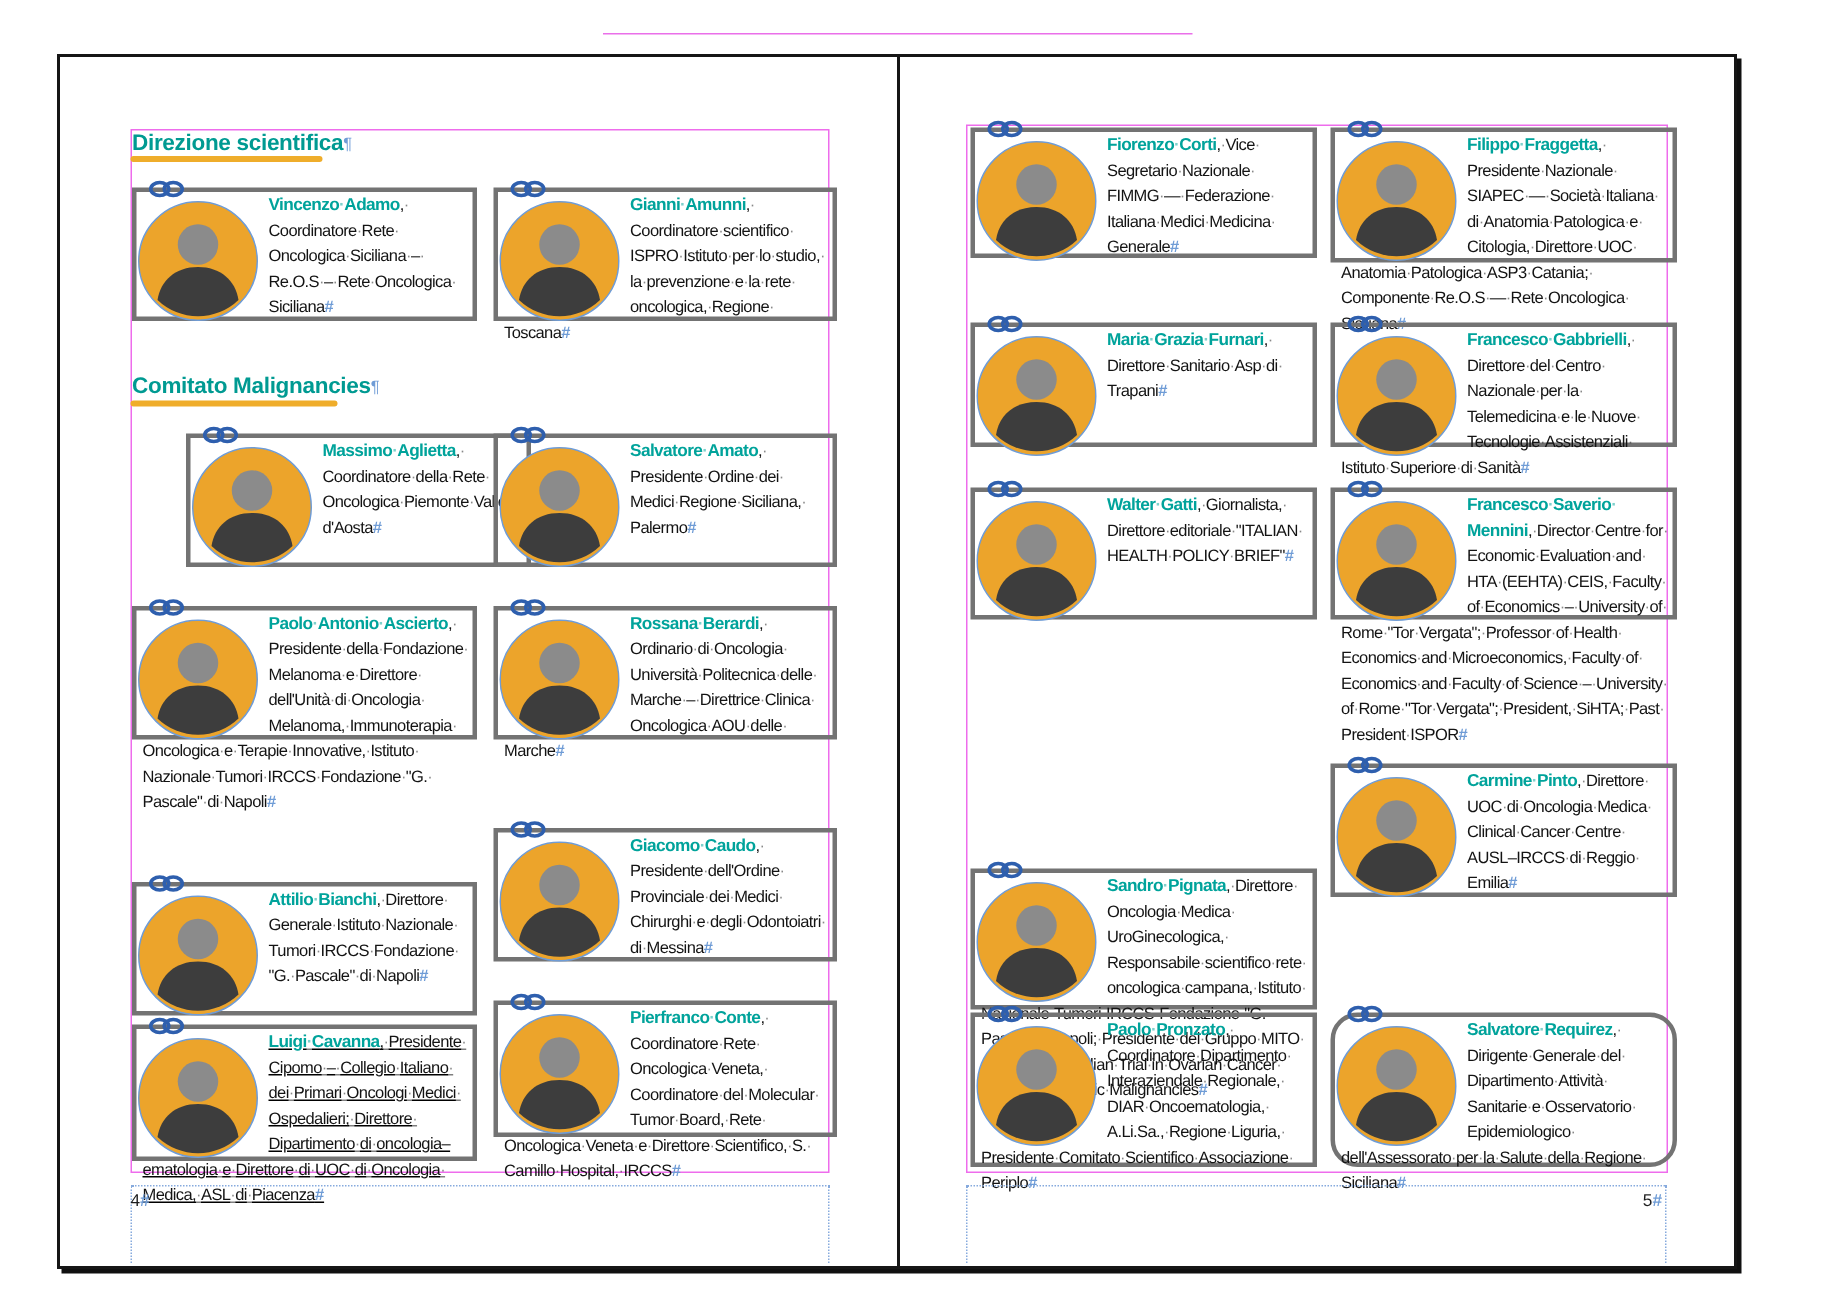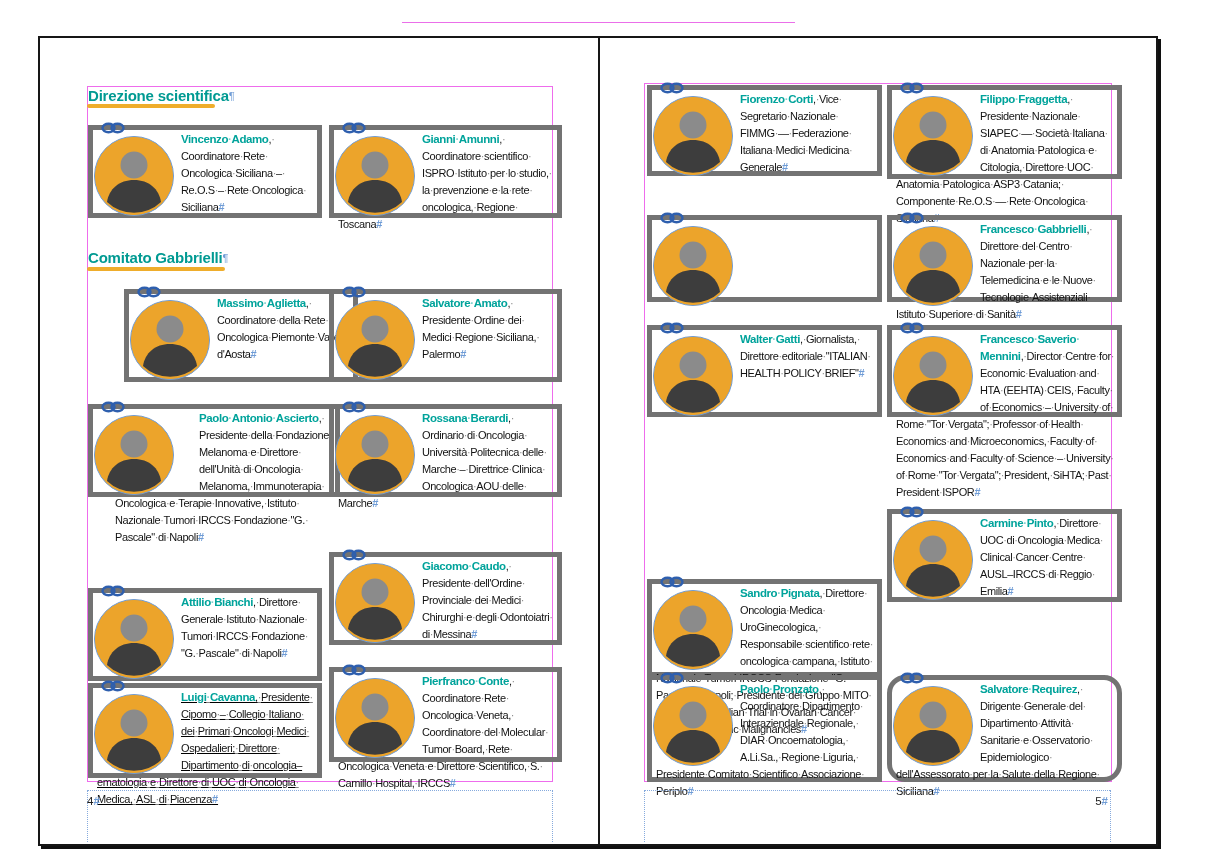--- a/index.html
+++ b/index.html
@@ -20,21 +20,21 @@
   .mframe{position:absolute;border:1px solid #ee6cec;pointer-events:auto;}
   .mframe-left{left:47px;top:48px;width:464px;height:694px;}
   .mframe-right{left:44px;top:45px;width:466px;height:697px;}
 
   
   .hdg{position:absolute;font-weight:bold;font-size:15px;line-height:16px;color:#009a92;letter-spacing:-.2px;white-space:nowrap;}
   .pmark{color:#6f9cd6;font-weight:normal;font-size:11px;vertical-align:1px;}
   .hbar{position:absolute;height:4px;background:#efad2b;border-radius:2px;}
 
   
-  .card{position:absolute;border:5px solid #737373;background:transparent;}
+  .card{position:absolute;border:3px solid #737373;background:transparent;}
   .chain{position:absolute;left:8px;top:-8px;width:24px;height:13px;line-height:0;}
   .photo{position:absolute;left:1px;top:6px;width:78px;height:78px;border-radius:50%;
          border:1px solid #6f9cd6;overflow:hidden;background:#eca42b;line-height:0;}
   .ctext{position:relative;margin:1px 2px 0 4px;font-size:11px;line-height:17px;
          letter-spacing:-.4px;color:#131313;}
   .ctext::before{content:"";float:left;width:84px;height:76px;}
   .nm{color:#00a39b;font-weight:bold;font-size:11.5px;}
   .eos{color:#6f9cd6;font-weight:bold;letter-spacing:0;}
   .sp{opacity:.5;}
 
@@ -87,21 +87,21 @@
       <div class="card" style="left:289px;top:87px;width:223px;height:83px;">
         <span class="chain"><svg viewBox="0 0 24 12" width="24" height="12">
               <use href="#sym-chain"></use>
             </svg></span>
         <div class="photo"><svg viewBox="0 0 78 78" width="78" height="78">
               <use href="#sym-person"></use>
             </svg></div>
         <div class="ctext"><span class="nm">Gianni<span class="sp">·</span><wbr>Amunni</span><span class="ds">,<span class="sp">·</span><wbr>Coordinatore<span class="sp">·</span><wbr>scientifico<span class="sp">·</span><wbr>ISPRO<span class="sp">·</span><wbr>Istituto<span class="sp">·</span><wbr>per<span class="sp">·</span><wbr>lo<span class="sp">·</span><wbr>studio,<span class="sp">·</span><wbr>la<span class="sp">·</span><wbr>prevenzione<span class="sp">·</span><wbr>e<span class="sp">·</span><wbr>la<span class="sp">·</span><wbr>rete<span class="sp">·</span><wbr>oncologica,<span class="sp">·</span><wbr>Regione<span class="sp">·</span><wbr>Toscana</span><span class="eos">#</span></div>
       </div>
 
-      <div class="hdg" style="left:48px;top:212px;"><span>Comitato Gabbrielli</span><span class="pmark">¶</span></div>
+      <div class="hdg" style="left:48px;top:212px;"><span>Comitato Malignancies</span><span class="pmark">¶</span></div>
       <div class="hbar" style="left:47px;top:229px;width:138px;"></div>
 
       <div class="card" style="left:48px;top:251px;width:224px;height:83px;margin-left:36px;">
         <span class="chain"><svg viewBox="0 0 24 12" width="24" height="12">
               <use href="#sym-chain"></use>
             </svg></span>
         <div class="photo"><svg viewBox="0 0 78 78" width="78" height="78">
               <use href="#sym-person"></use>
             </svg></div>
         <div class="ctext"><span class="nm">Massimo<span class="sp">·</span><wbr>Aglietta</span><span class="ds">,<span class="sp">·</span><wbr>Coordinatore<span class="sp">·</span><wbr>della<span class="sp">·</span><wbr>Rete<span class="sp">·</span><wbr>Oncologica<span class="sp">·</span><wbr>Piemonte<span class="sp">·</span><wbr>Valle<span class="sp">·</span><wbr>d'Aosta</span><span class="eos">#</span></div>
@@ -110,21 +110,21 @@
       <div class="card" style="left:289px;top:251px;width:223px;height:83px;">
         <span class="chain"><svg viewBox="0 0 24 12" width="24" height="12">
               <use href="#sym-chain"></use>
             </svg></span>
         <div class="photo"><svg viewBox="0 0 78 78" width="78" height="78">
               <use href="#sym-person"></use>
             </svg></div>
         <div class="ctext"><span class="nm">Salvatore<span class="sp">·</span><wbr>Amato</span><span class="ds">,<span class="sp">·</span><wbr>Presidente<span class="sp">·</span><wbr>Ordine<span class="sp">·</span><wbr>dei<span class="sp">·</span><wbr>Medici<span class="sp">·</span><wbr>Regione<span class="sp">·</span><wbr>Siciliana,<span class="sp">·</span><wbr>Palermo</span><span class="eos">#</span></div>
       </div>
 
-      <div class="card" style="left:48px;top:366px;width:224px;height:83px;padding-left:18px;">
+      <div class="card" style="left:48px;top:366px;width:224px;height:83px;">
         <span class="chain"><svg viewBox="0 0 24 12" width="24" height="12">
               <use href="#sym-chain"></use>
             </svg></span>
         <div class="photo"><svg viewBox="0 0 78 78" width="78" height="78">
               <use href="#sym-person"></use>
             </svg></div>
         <div class="ctext"><span class="nm">Paolo<span class="sp">·</span><wbr>Antonio<span class="sp">·</span><wbr>Ascierto</span><span class="ds">,<span class="sp">·</span><wbr>Presidente<span class="sp">·</span><wbr>della<span class="sp">·</span><wbr>Fondazione<span class="sp">·</span><wbr>Melanoma<span class="sp">·</span><wbr>e<span class="sp">·</span><wbr>Direttore<span class="sp">·</span><wbr>dell'Unità<span class="sp">·</span><wbr>di<span class="sp">·</span><wbr>Oncologia<span class="sp">·</span><wbr>Melanoma,<span class="sp">·</span><wbr>Immunoterapia<span class="sp">·</span><wbr>Oncologica<span class="sp">·</span><wbr>e<span class="sp">·</span><wbr>Terapie<span class="sp">·</span><wbr>Innovative,<span class="sp">·</span><wbr>Istituto<span class="sp">·</span><wbr>Nazionale<span class="sp">·</span><wbr>Tumori<span class="sp">·</span><wbr>IRCCS<span class="sp">·</span><wbr>Fondazione<span class="sp">·</span><wbr>"G.<span class="sp">·</span><wbr>Pascale"<span class="sp">·</span><wbr>di<span class="sp">·</span><wbr>Napoli</span><span class="eos">#</span></div>
       </div>
 
       <div class="card" style="left:289px;top:366px;width:223px;height:83px;">
@@ -206,20 +206,21 @@
         <div class="ctext"><span class="nm">Filippo<span class="sp">·</span><wbr>Fraggetta</span><span class="ds">,<span class="sp">·</span><wbr>Presidente<span class="sp">·</span><wbr>Nazionale<span class="sp">·</span><wbr>SIAPEC<span class="sp">·</span><wbr>—<span class="sp">·</span><wbr>Società<span class="sp">·</span><wbr>Italiana<span class="sp">·</span><wbr>di<span class="sp">·</span><wbr>Anatomia<span class="sp">·</span><wbr>Patologica<span class="sp">·</span><wbr>e<span class="sp">·</span><wbr>Citologia,<span class="sp">·</span><wbr>Direttore<span class="sp">·</span><wbr>UOC<span class="sp">·</span><wbr>Anatomia<span class="sp">·</span><wbr>Patologica<span class="sp">·</span><wbr>ASP3<span class="sp">·</span><wbr>Catania;<span class="sp">·</span><wbr>Componente<span class="sp">·</span><wbr>Re.O.S<span class="sp">·</span><wbr>—<span class="sp">·</span><wbr>Rete<span class="sp">·</span><wbr>Oncologica<span class="sp">·</span><wbr>Siciliana</span><span class="eos">#</span></div>
       </div>
 
       <div class="card" style="left:47px;top:177px;width:225px;height:77px;">
         <span class="chain"><svg viewBox="0 0 24 12" width="24" height="12">
               <use href="#sym-chain"></use>
             </svg></span>
         <div class="photo"><svg viewBox="0 0 78 78" width="78" height="78">
               <use href="#sym-person"></use>
             </svg></div>
+        <div class="ctext"><span class="nm">Maria<span class="sp">·</span><wbr>Grazia<span class="sp">·</span><wbr>Furnari</span><span class="ds">,<span class="sp">·</span><wbr>Direttore<span class="sp">·</span><wbr>Sanitario<span class="sp">·</span><wbr>Asp<span class="sp">·</span><wbr>di<span class="sp">·</span><wbr>Trapani</span><span class="eos">#</span></div>
       </div>
 
       <div class="card" style="left:287px;top:177px;width:225px;height:77px;">
         <span class="chain"><svg viewBox="0 0 24 12" width="24" height="12">
               <use href="#sym-chain"></use>
             </svg></span>
         <div class="photo"><svg viewBox="0 0 78 78" width="78" height="78">
               <use href="#sym-person"></use>
             </svg></div>
         <div class="ctext"><span class="nm">Francesco<span class="sp">·</span><wbr>Gabbrielli</span><span class="ds">,<span class="sp">·</span><wbr>Direttore<span class="sp">·</span><wbr>del<span class="sp">·</span><wbr>Centro<span class="sp">·</span><wbr>Nazionale<span class="sp">·</span><wbr>per<span class="sp">·</span><wbr>la<span class="sp">·</span><wbr>Telemedicina<span class="sp">·</span><wbr>e<span class="sp">·</span><wbr>le<span class="sp">·</span><wbr>Nuove<span class="sp">·</span><wbr>Tecnologie<span class="sp">·</span><wbr>Assistenziali<span class="sp">·</span><wbr>Istituto<span class="sp">·</span><wbr>Superiore<span class="sp">·</span><wbr>di<span class="sp">·</span><wbr>Sanità</span><span class="eos">#</span></div>

